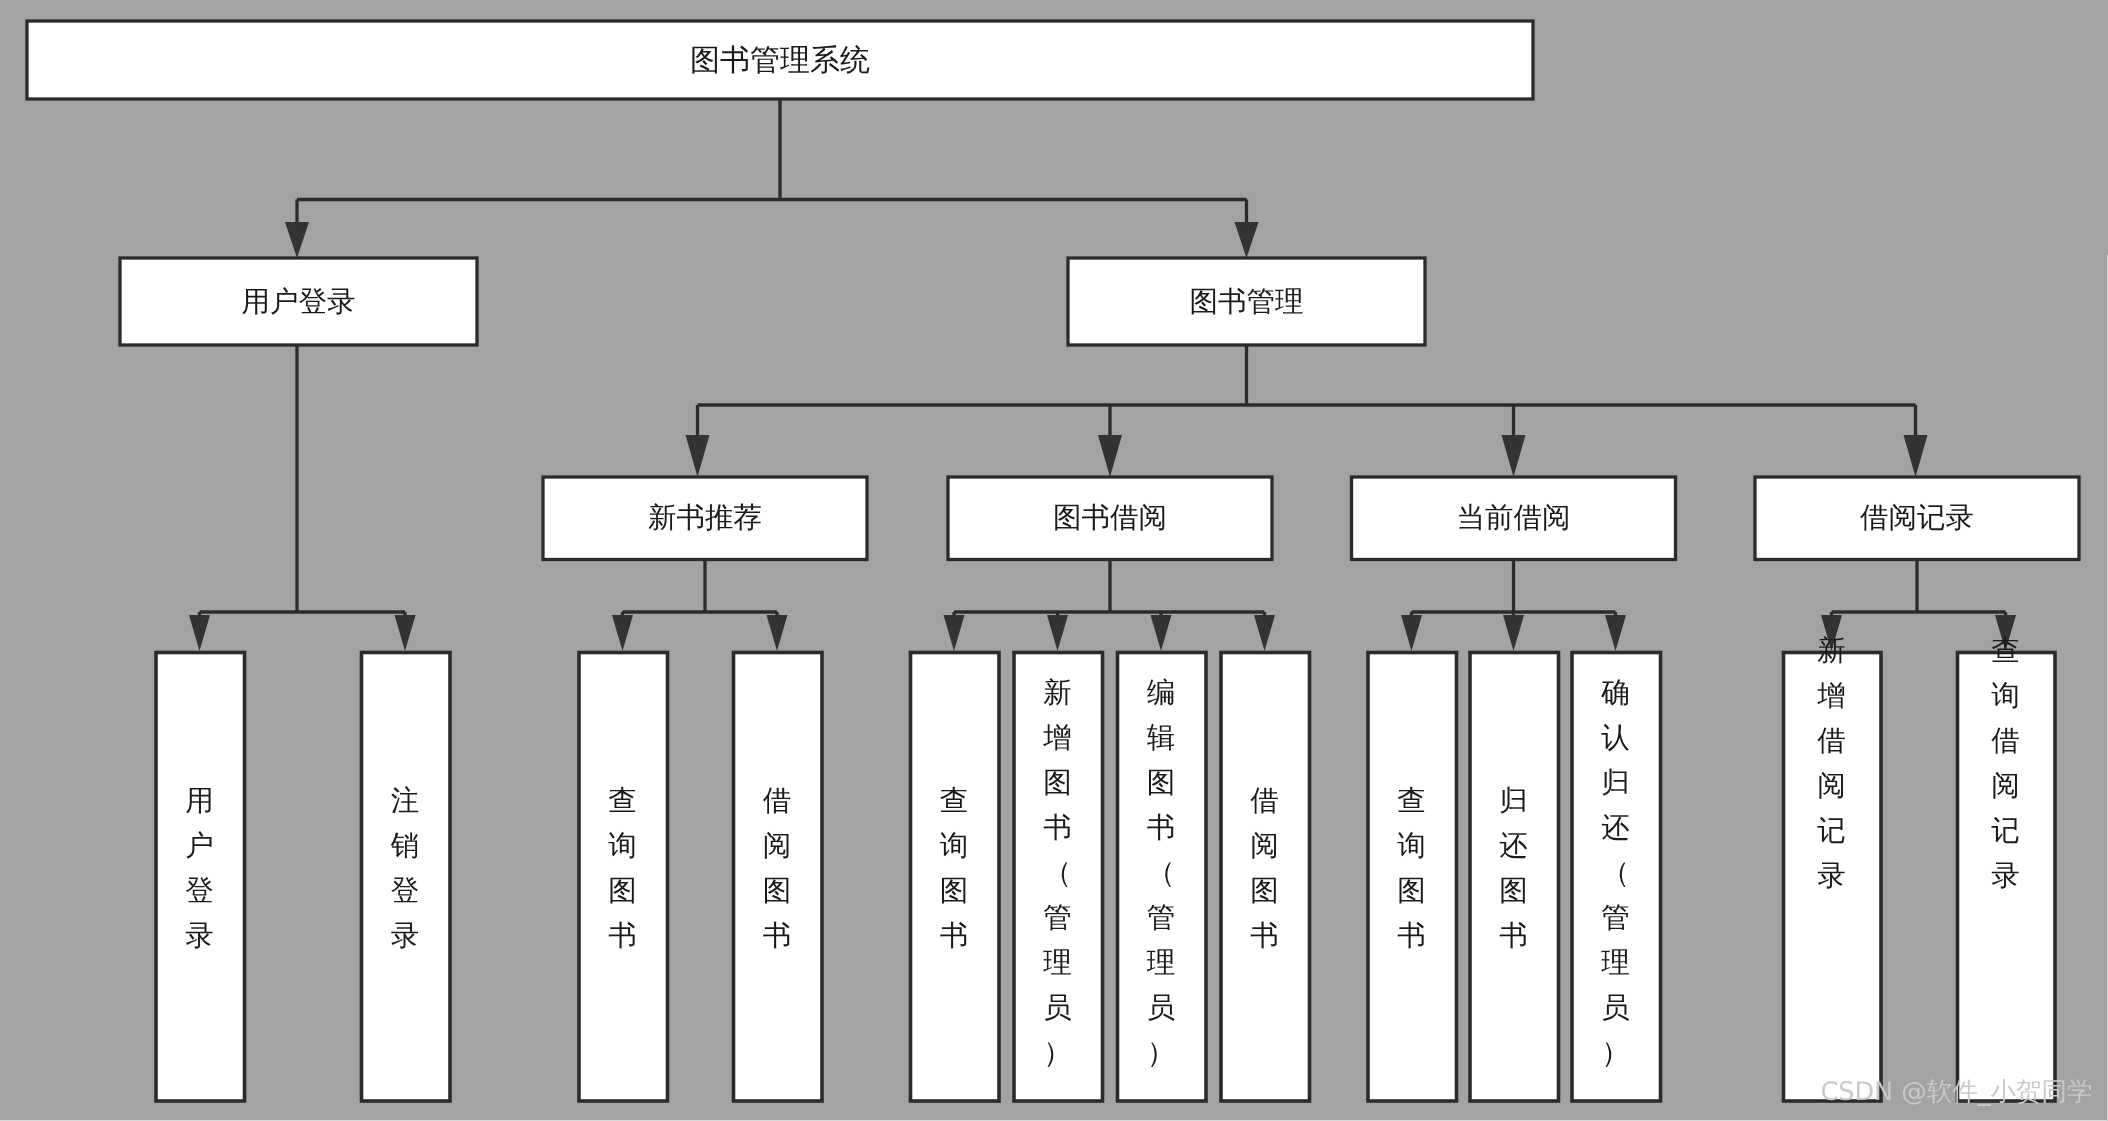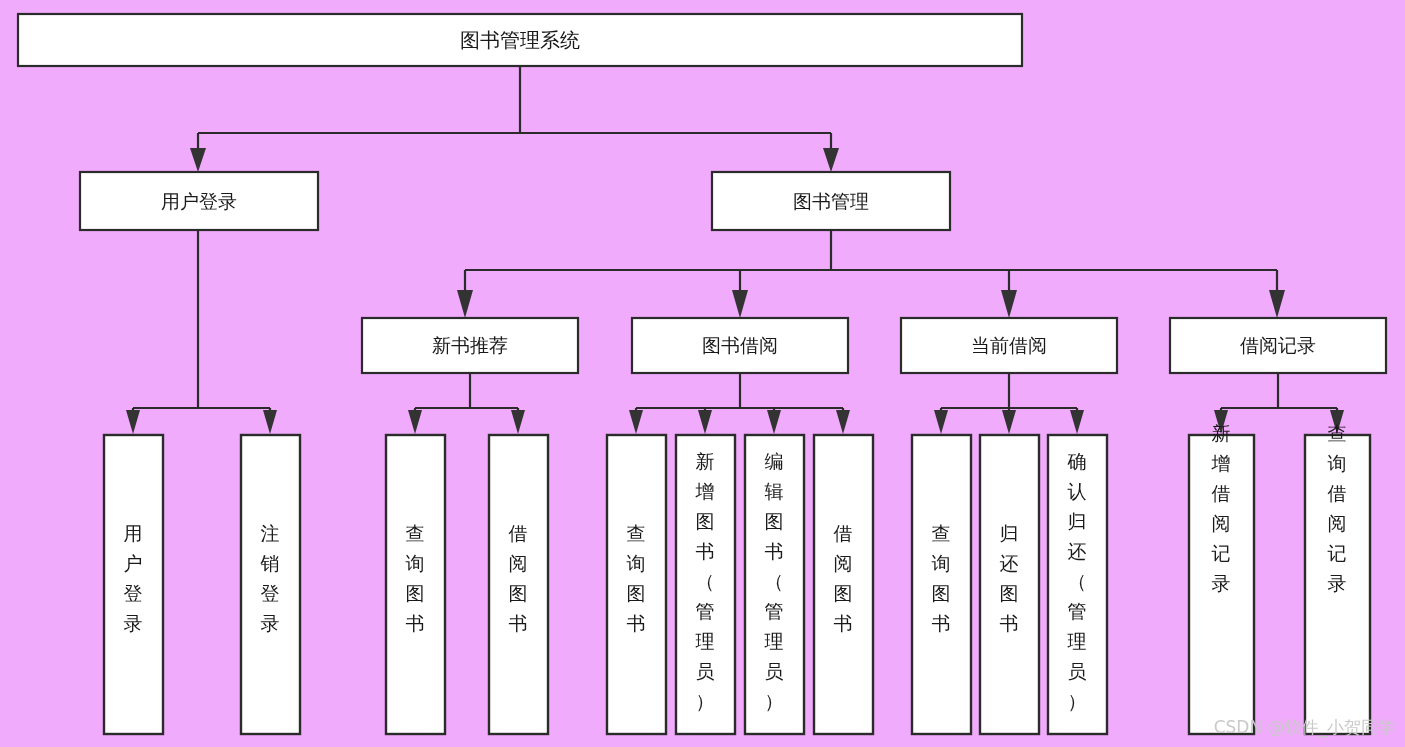--- a/index.html
+++ b/index.html
@@ -8,21 +8,21 @@
     padding: 0;
     background: #ffffff;
   }
   body {
     font-family: "DejaVu Sans", "Liberation Sans", sans-serif;
   }
   #diagram-root {
     position: relative;
     width: 1405px;
     height: 747px;
-    background: #f0abfc;
+    background: #a3a3a3;
     overflow: hidden;
   }
   svg#tree-svg {
     position: absolute;
     top: 0;
     left: 0;
     width: 1405px;
     height: 747px;
     display: block;
   }

